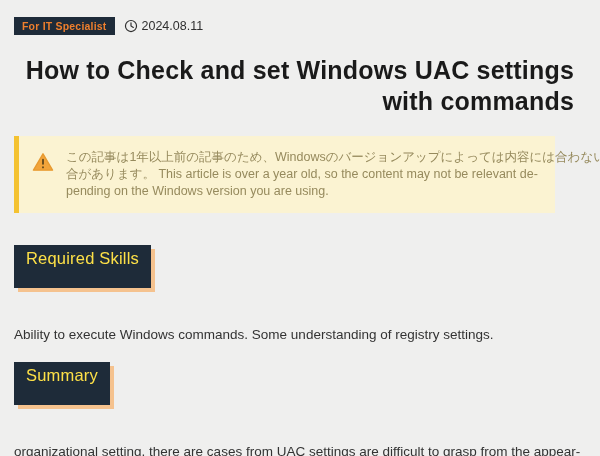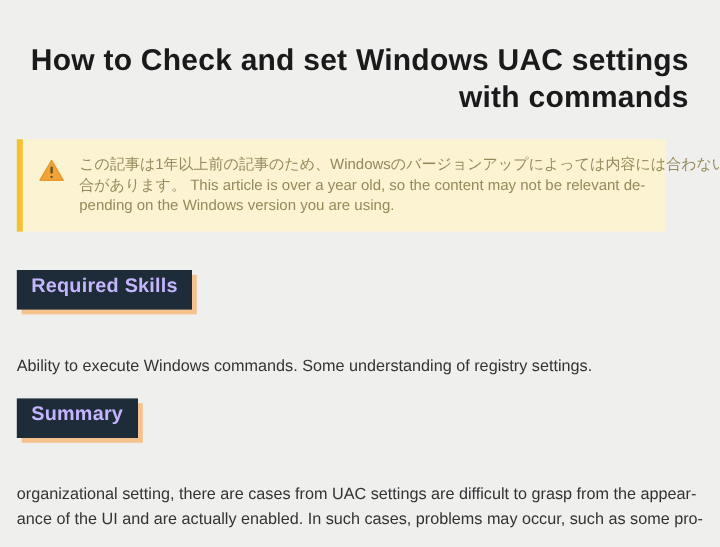--- a/index.html
+++ b/index.html
@@ -67,43 +67,55 @@
   .notice-text {
     font-size: 12.5px;
     line-height: 17px;
     color: #968a5d;
   }
   .notice-text .line { white-space: nowrap; }
   
   .section-heading {
     display: inline-block;
     background: #1e2b39;
-    color: #c4b5fd;
+    color: #fde047;
     font-size: 16.5px;
-    font-weight: bold;
-    padding: 5px 12px 12px 12px;
+    font-weight: normal;
+    padding: 5px 12px 22px 12px;
     line-height: 1;
     box-shadow: 4px 4px 0 #f5c28e;
     letter-spacing: 0.2px;
   }
   .heading-required { margin-top: 32px; }
   .heading-summary { margin-top: 17px; }
   .body-text {
     margin-top: 22px;
     font-size: 13.5px;
     line-height: 21px;
     color: #333;
   }
   .body-text .line { white-space: nowrap; }
 </style>
 </head>
 <body>
 
 <div class="page">
 
+  <div class="meta-row">
+    <span class="badge">For IT Specialist</span>
+    <span class="date-wrap">
+      <span>
+        <svg width="14" height="14" viewBox="0 0 24 24">
+          <circle cx="12" cy="12" r="9.5" fill="none" stroke="#2f2f2f" stroke-width="2"></circle>
+          <path d="M12 6.5 V12 L16 14.5" fill="none" stroke="#2f2f2f" stroke-width="2" stroke-linecap="round"></path>
+        </svg>
+      </span>
+      <span>2024.08.11</span>
+    </span>
+  </div>
 
   <h1 class="title">How to Check and set Windows UAC settings with commands</h1>
 
   <div class="notice">
     <span class="notice-icon">
       <svg width="22" height="20" viewBox="0 0 24 22">
         <path d="M12 2 L22.5 20 H1.5 Z" fill="#f2a43a" stroke="#e79a30" stroke-width="1.5" stroke-linejoin="round"></path>
         <rect x="10.9" y="7.5" width="2.2" height="6.5" rx="1" fill="#6d4f1d"></rect>
         <rect x="10.9" y="15.8" width="2.2" height="2.2" rx="1" fill="#6d4f1d"></rect>
       </svg>

